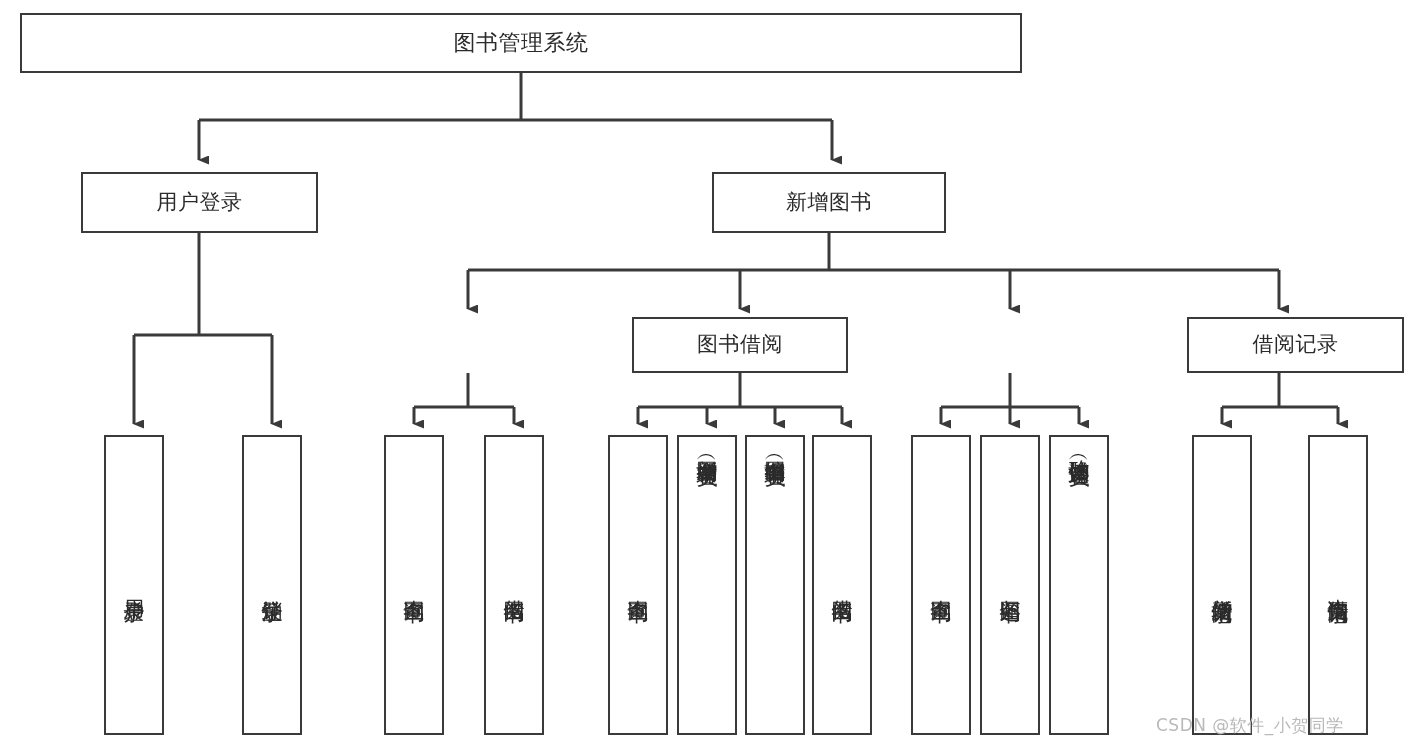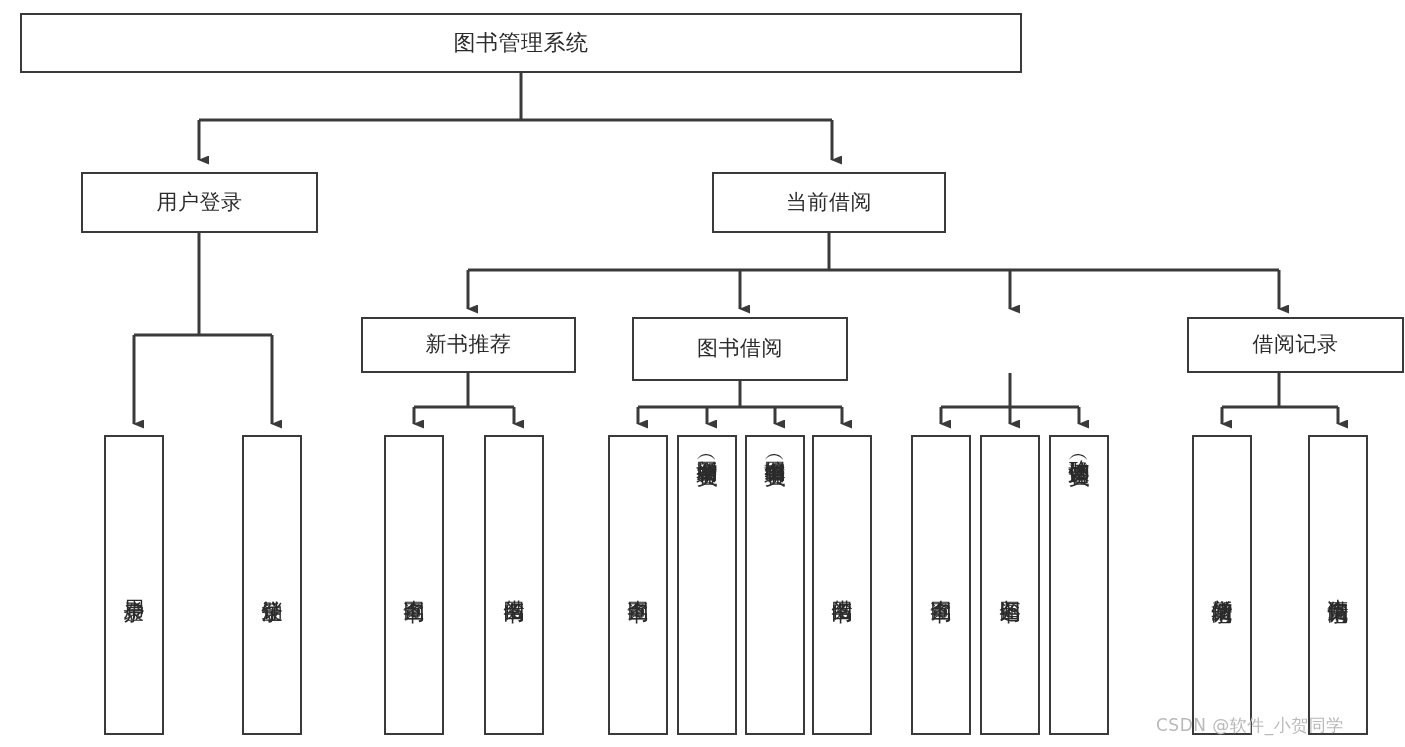--- a/index.html
+++ b/index.html
@@ -125,27 +125,24 @@
   </svg>
 
   <div class="node horiz root" style="left:20px; top:13px; width:1002px; height:60px;">
     <span>图书管理系统</span>
   </div>
 
   <div class="node horiz" style="left:81px; top:172px; width:237px; height:61px;">
     <span>用户登录</span>
   </div>
   <div class="node horiz" style="left:712px; top:172px; width:234px; height:61px;">
-    <span>当前借阅</span>
+    <span>新增图书</span>
   </div>
 
-  <div class="node horiz" style="left:361px; top:317px; width:215px; height:56px;">
-    <span>新书推荐</span>
-  </div>
-  <div class="node horiz" style="left:632px; top:317px; width:216px; height:64px;">
+  <div class="node horiz" style="left:632px; top:317px; width:216px; height:56px;">
     <span>图书借阅</span>
   </div>
   <div class="node horiz" style="left:1171px; top:317px; width:217px; height:56px;margin-left:16px;">
     <span>借阅记录</span>
   </div>
 
   <div class="node vert centered" style="left:104px; top:435px; width:60px; height:300px;">
     <span class="vlabel">用户登录</span>
   </div>
   <div class="node vert centered" style="left:242px; top:435px; width:60px; height:300px;">

